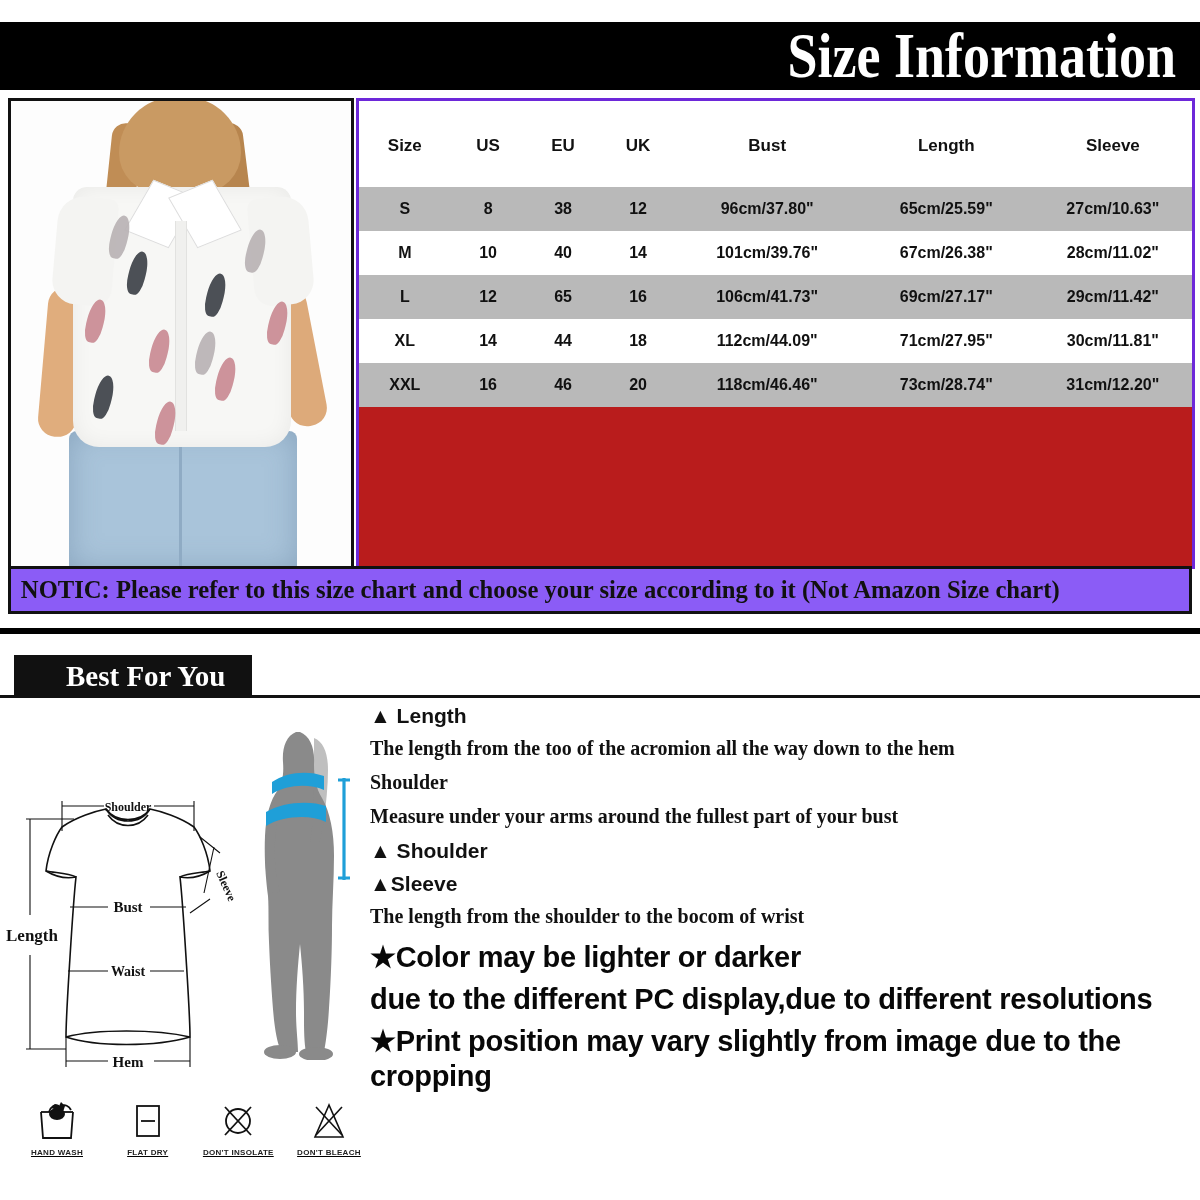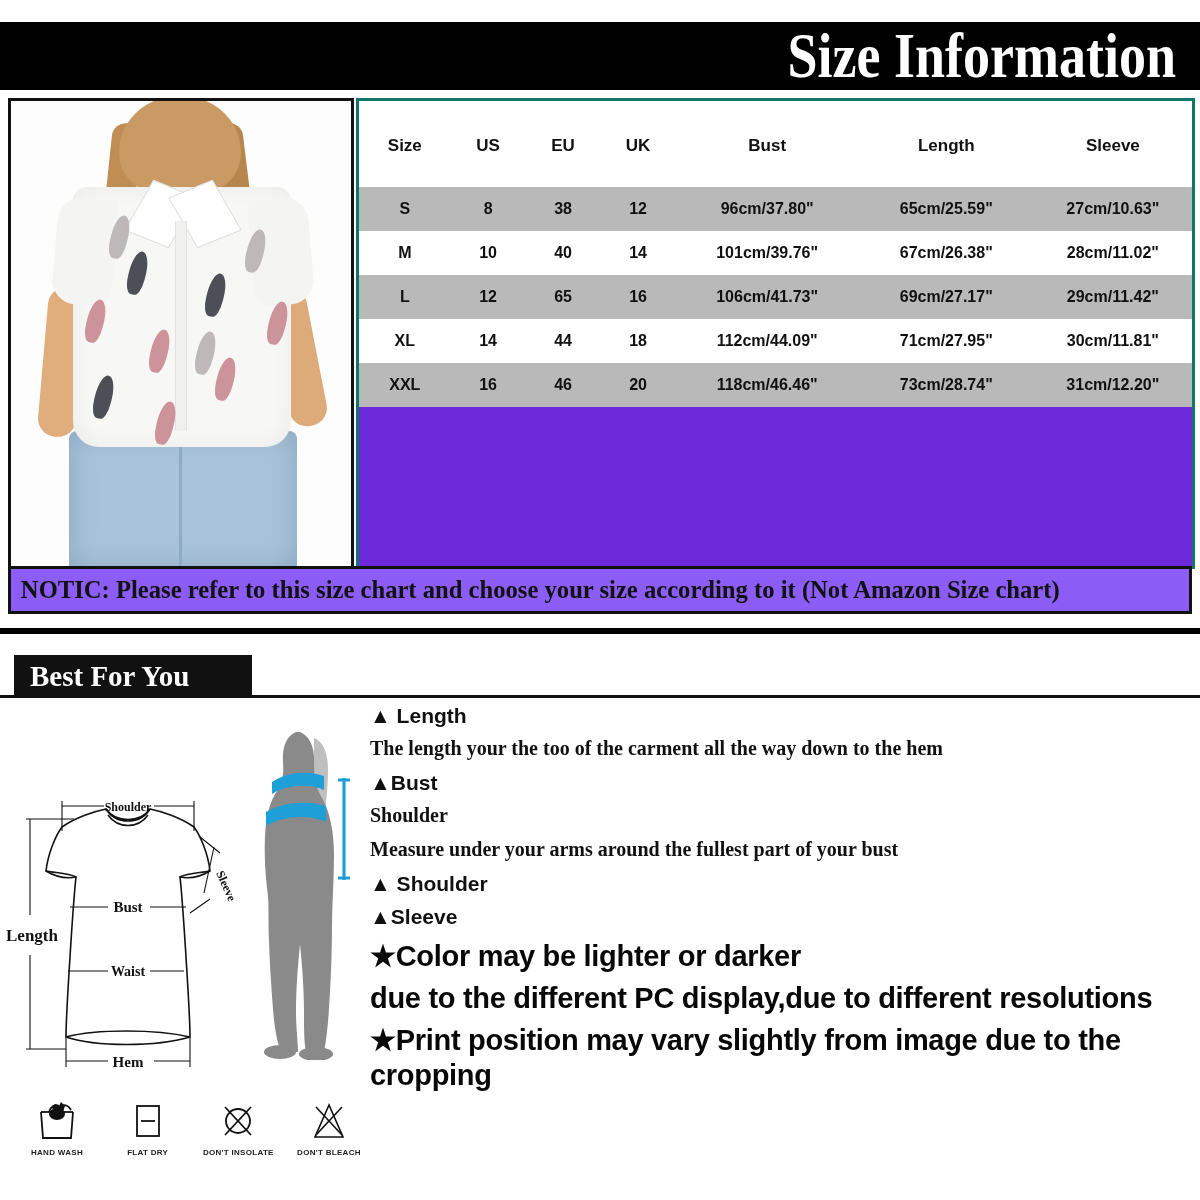--- a/index.html
+++ b/index.html
@@ -11,21 +11,21 @@
              display:flex;align-items:center;justify-content:flex-end;}
   .title-bar .title{color:#fff;font-family:"Liberation Serif",serif;font-weight:bold;
              font-size:54px;letter-spacing:0px;padding-right:24px;line-height:1;
              transform:scaleY(1.18);transform-origin:center;}
 
   
   .top-panel{position:absolute;left:8px;top:98px;width:1184px;height:516px;}
   .photo-box{position:absolute;left:0;top:0;width:340px;height:465px;
              border:3px solid #111;background:#fff;overflow:hidden;}
   .table-box{position:absolute;left:348px;top:0;width:833px;height:465px;
-             border:3px solid #0f766e;background:#6d28d9;overflow:hidden;}
+             border:3px solid #6d28d9;background:#b91c1c;overflow:hidden;}
 
   
   .photo-inner{position:absolute;inset:0;background:#fdfdfd;}
   .ph-hair{position:absolute;left:108px;top:-4px;width:122px;height:96px;background:#c99a63;
            border-radius:56px 56px 40px 40px;}
   .ph-hair2{position:absolute;left:96px;top:22px;width:30px;height:120px;background:#c08d55;
             border-radius:14px;transform:rotate(6deg);}
   .ph-hair3{position:absolute;left:206px;top:22px;width:32px;height:124px;background:#b7854e;
             border-radius:14px;transform:rotate(-7deg);}
   .ph-neck{position:absolute;left:140px;top:58px;width:56px;height:52px;background:#e0ad7d;}
@@ -71,21 +71,21 @@
           color:#111;padding-left:10px;white-space:nowrap;transform:scaleX(.985);
           transform-origin:left center;}
 
   
   .divider{position:absolute;left:0;top:628px;width:1200px;height:6px;background:#000;}
 
   
   .bfy{position:absolute;left:14px;top:655px;width:238px;height:42px;background:#111;
        display:flex;align-items:center;}
   .bfy span{color:#fff;font-family:"Liberation Serif",serif;font-weight:bold;font-size:29px;
-       padding-left:16px;}
+       padding-left:8px;margin-left:44px;}
   .bfy-rule{position:absolute;left:0;top:695px;width:1200px;height:3px;background:#111;}
 
   
   .bottom{position:absolute;left:0;top:700px;width:1200px;height:500px;}
 
   
   .garment{position:absolute;left:4px;top:75px;width:248px;height:300px;}
   .garment svg{display:block;}
 
   
@@ -95,21 +95,21 @@
   .textcol{position:absolute;left:370px;top:5px;width:830px;}
   .t-head{font-family:Liberation Sans, sans-serif;font-weight:bold;font-size:21px;color:#111;
           margin:0 0 12px 0;line-height:1;}
   .t-body{font-family:"Liberation Serif",serif;font-weight:bold;font-size:20px;color:#111;
           margin:0 0 14px 0;line-height:1;}
   .t-big{font-family:"Liberation Sans",sans-serif;font-weight:bold;font-size:29px;color:#080808;
          margin:0 0 8px 0;line-height:1.18;letter-spacing:-0.3px;}
 
   
   .care{position:absolute;left:18px;top:398px;width:350px;height:96px;
-        display:flex;justify-content:space-between;align-items:flex-start;}
+        display:flex;justify-content:space-between;align-items:flex-start;text-decoration:underline;}
   .care-item{width:78px;text-align:center;}
   .care-item svg{display:block;margin:0 auto;}
   .care-lbl{font-family:"Liberation Sans",sans-serif;font-size:8px;font-weight:bold;
         color:#222;margin-top:4px;letter-spacing:.3px;}
 </style>
 </head>
 <body>
 
 <div class="page">
 
@@ -287,26 +287,26 @@
           <g stroke="#1f9fd8" stroke-width="3.2" fill="none">
             <path d="M92 58 L92 160"></path>
             <path d="M86 60 L98 60 M86 158 L98 158"></path>
           </g>
         </g>
       </svg>
     </div>
 
     <div class="textcol">
       <p class="t-head">▲ Length</p>
-      <p class="t-body">The length your the too of the carment all the way down to the hem</p>
-      <p class="t-head">▲Bust</p>
+      <p class="t-body">The length from the too of the acromion all the way down to the hem</p>
       <p class="t-body">Shoulder</p>
       <p class="t-body">Measure under your arms around the fullest part of your bust</p>
       <p class="t-head">▲ Shoulder</p>
       <p class="t-head">▲Sleeve</p>
+      <p class="t-body">The length from the shoulder to the bocom of wrist</p>
       <p class="t-big">★Color may be lighter or darker</p>
       <p class="t-big">due to the different PC display,due to different resolutions</p>
       <p class="t-big">★Print position may vary slightly from image due to the cropping</p>
     </div>
 
     <div class="care">
       <div class="care-item">
         <svg width="52" height="46" viewBox="0 0 52 46">
           <g fill="none" stroke="#111" stroke-width="1.8">
             <path d="M10 14 L12 40 L40 40 L42 14"></path>

